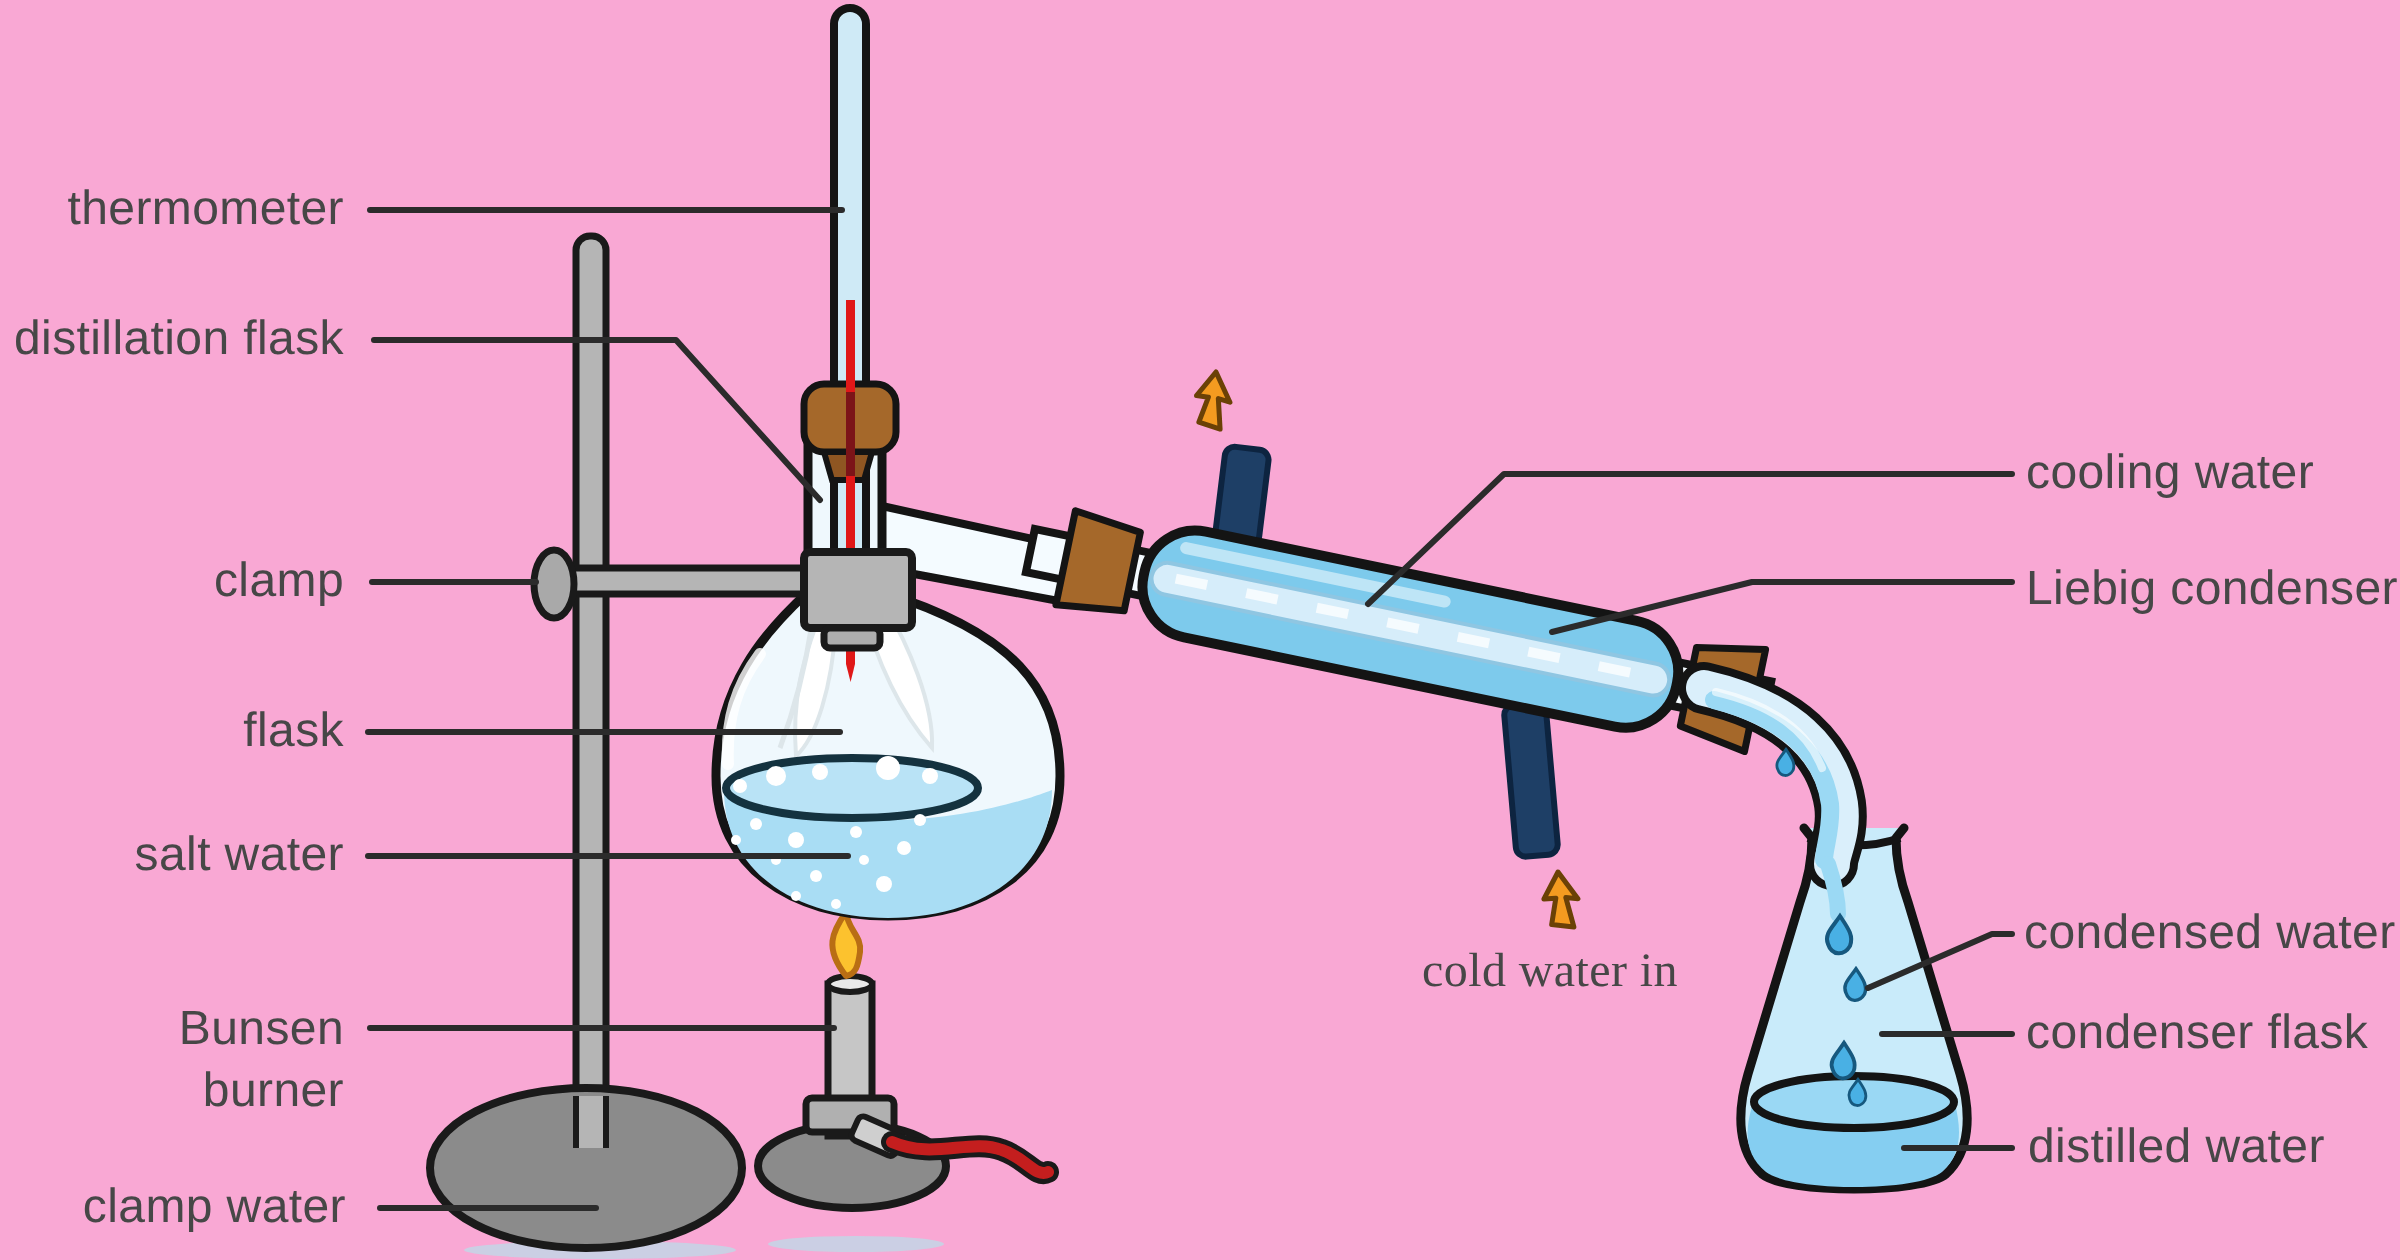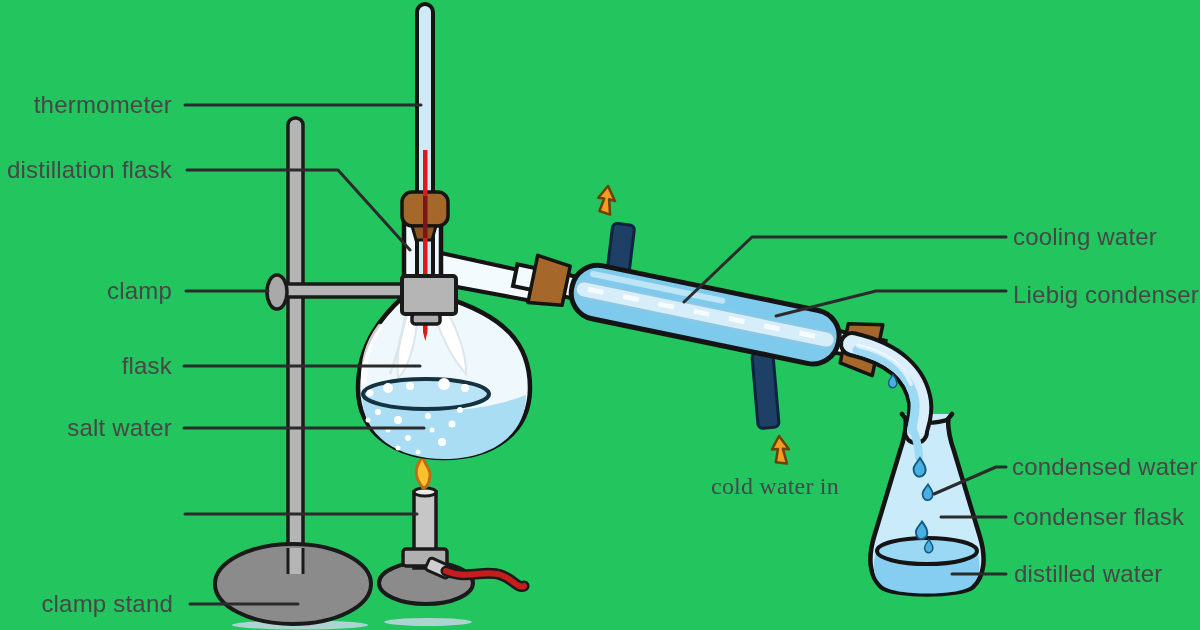--- a/index.html
+++ b/index.html
@@ -1,17 +1,17 @@
 <!DOCTYPE html>
 <html><head>
 <meta charset="utf-8">
 <style>
   html,body{margin:0;padding:0;background:#ffffff;}
   .stage{
-    position:relative;width:1200px;height:630px;overflow:hidden;background:#22c55e;
+    position:relative;width:1200px;height:630px;overflow:hidden;background:#f9a8d4;
     font-family:"Liberation Sans", sans-serif;
   }
   .stage svg{position:absolute;left:0;top:0;}
   .lbl{
     position:absolute;font-size:24px;line-height:29px;color:#474747;
     white-space:nowrap;letter-spacing:.2px;
   }
   .lbl.right-col{text-align:left;}
   .lbl.left-col{text-align:right;}
   .lbl.center-col{text-align:center;font-family:Liberation Serif, serif;}
@@ -167,21 +167,25 @@
     <path d="M 1006,517 H 941"></path>
     <path d="M 1006,574 H 952"></path>
   </g>
 </svg>
 
 <div class="lbl left-col" style="top:90px;right:1028px;">thermometer</div>
 <div class="lbl left-col" style="top:155px;right:1028px;">distillation flask</div>
 <div class="lbl left-col" style="top:276px;right:1028px;">clamp</div>
 <div class="lbl left-col" style="top:351px;right:1028px;">flask</div>
 <div class="lbl left-col" style="top:413px;right:1028px;">salt water</div>
-<div class="lbl left-col" style="top:589px;right:1027px;">clamp stand</div>
+<div class="lbl left-col" style="top:499px;right:1028px;line-height:31px;">
+  <span style="display:block;">Bunsen</span>
+  <span style="display:block;">burner</span>
+</div>
+<div class="lbl left-col" style="top:589px;right:1027px;">clamp water</div>
 
 <div class="lbl right-col" style="top:222px;left:1013px;">cooling water</div>
 <div class="lbl right-col" style="top:280px;left:1013px;">Liebig condenser</div>
 <div class="lbl right-col" style="top:452px;left:1012px;">condensed water</div>
 <div class="lbl right-col" style="top:502px;left:1013px;">condenser flask</div>
 <div class="lbl right-col" style="top:559px;left:1014px;">distilled water</div>
 
 <div class="lbl center-col" style="top:472px;left:695px;width:160px;">cold water in</div>
 
 </div>

